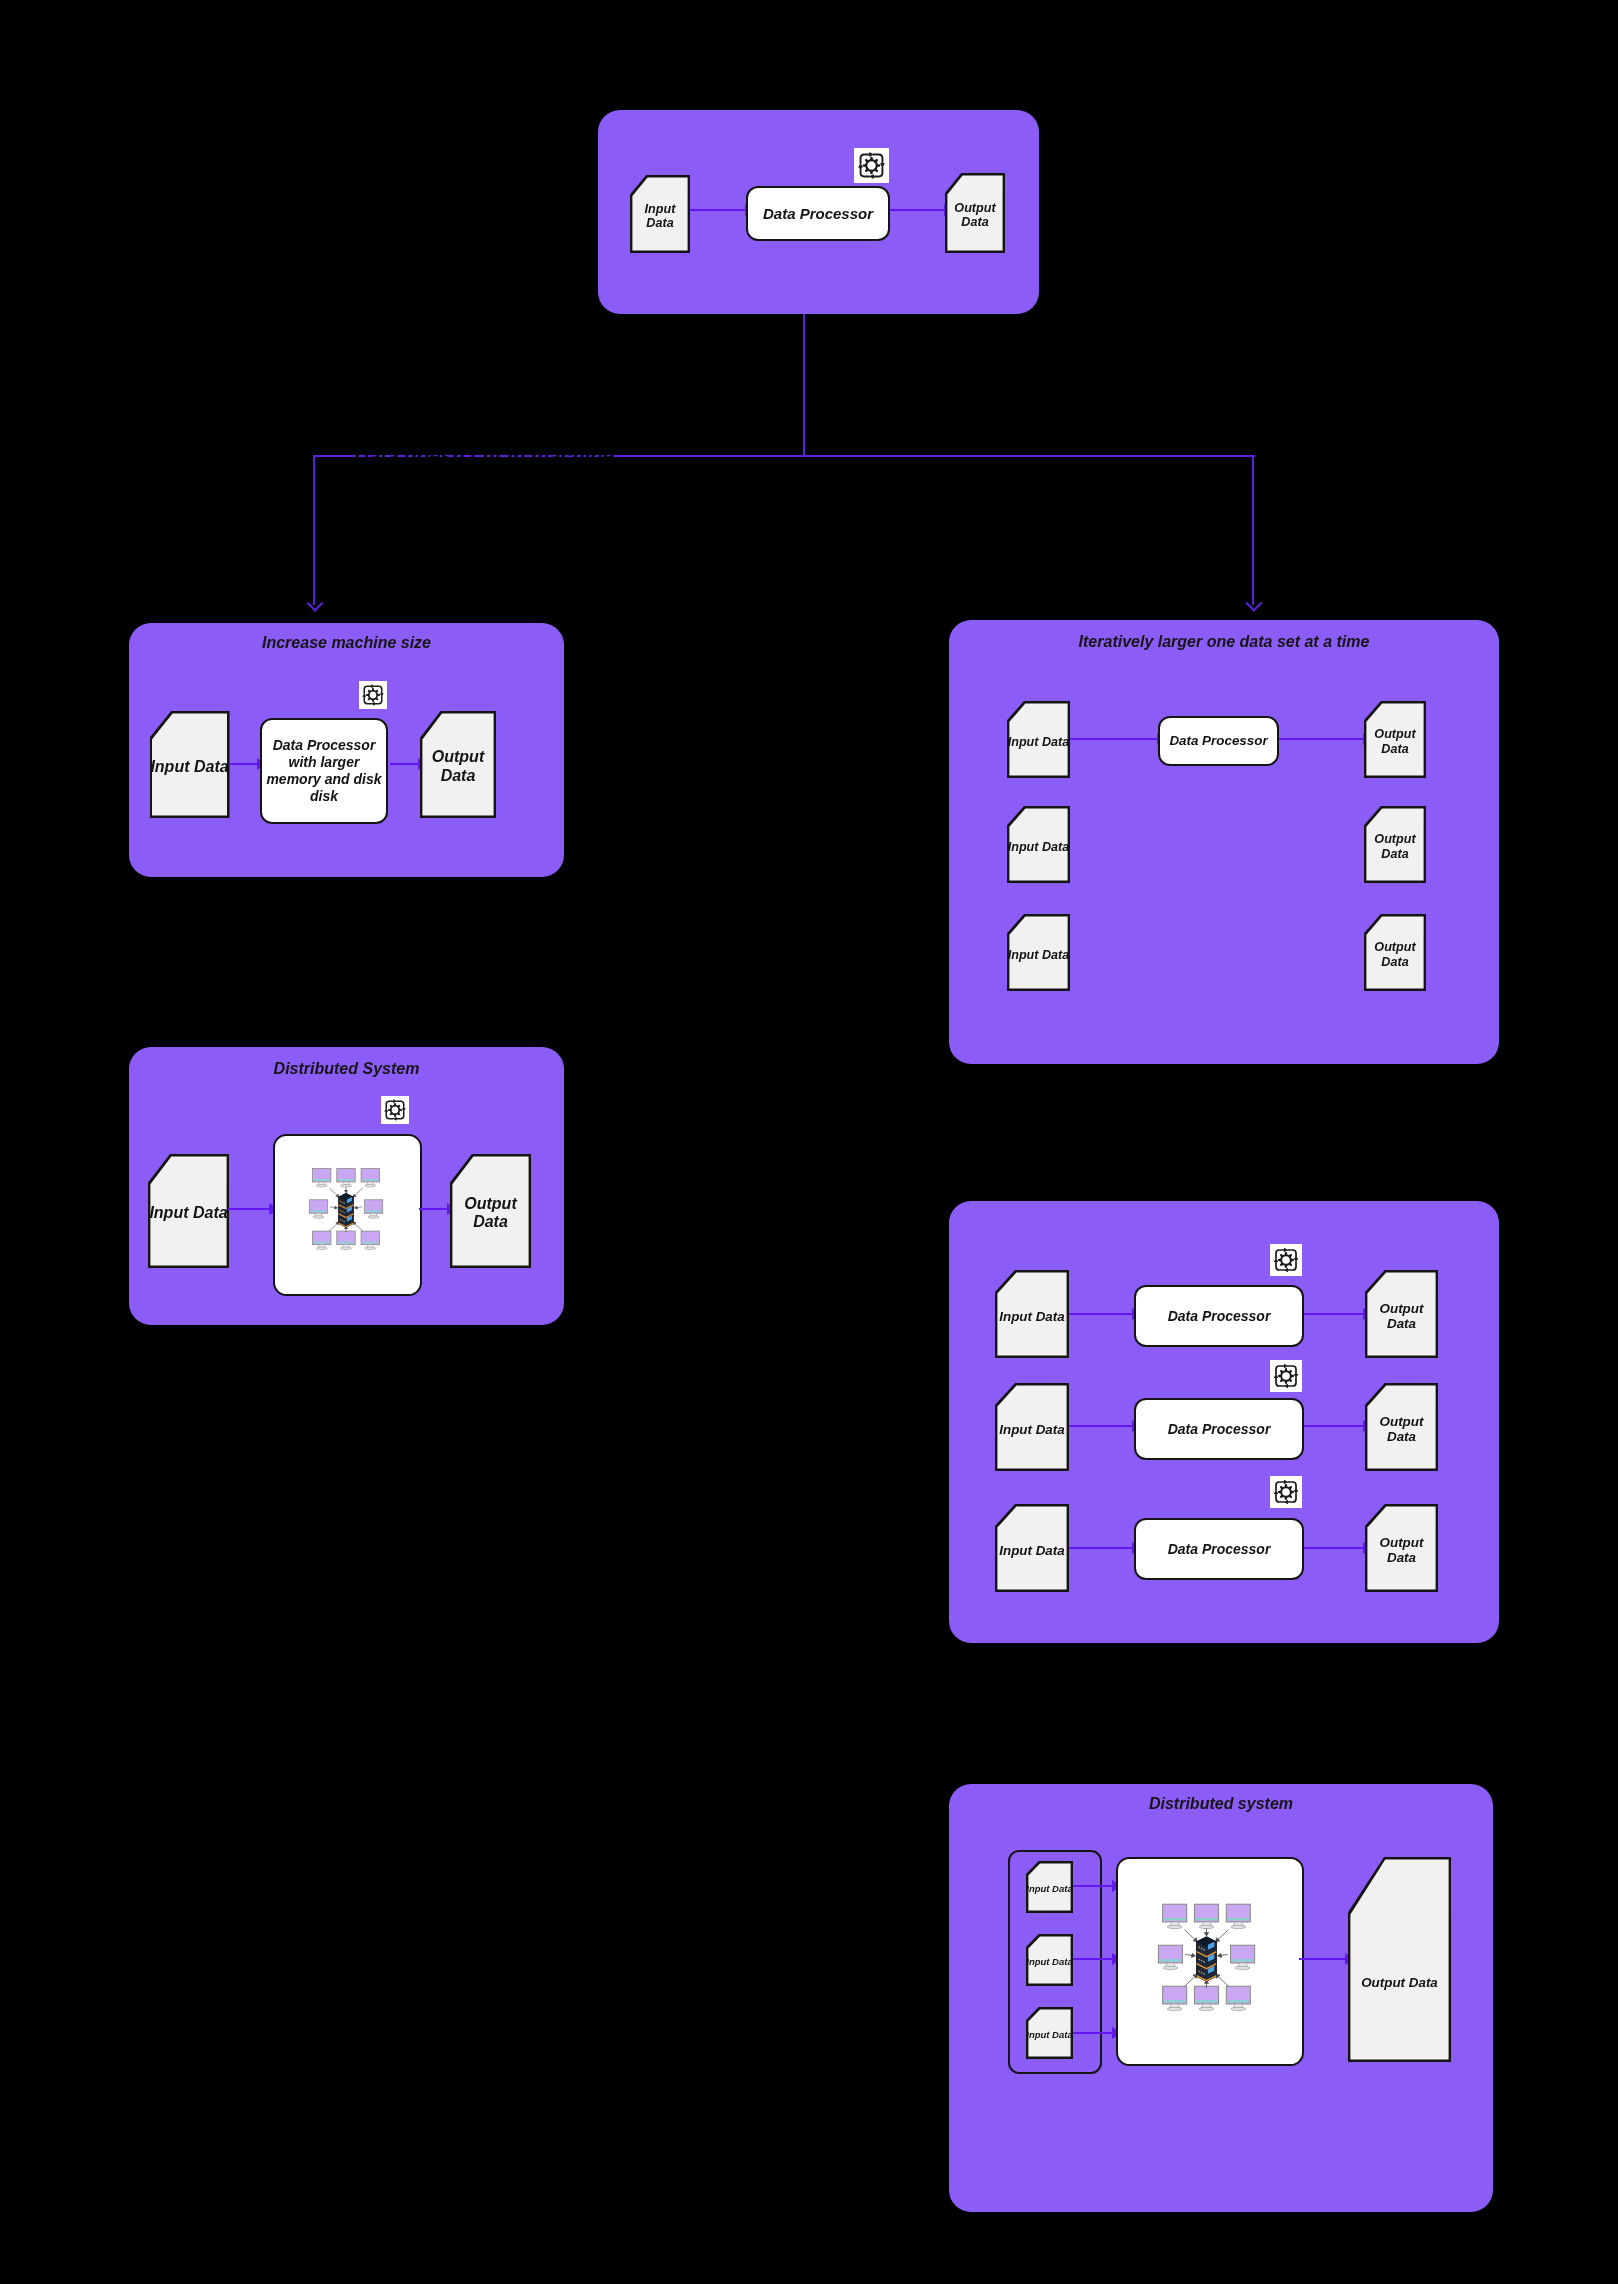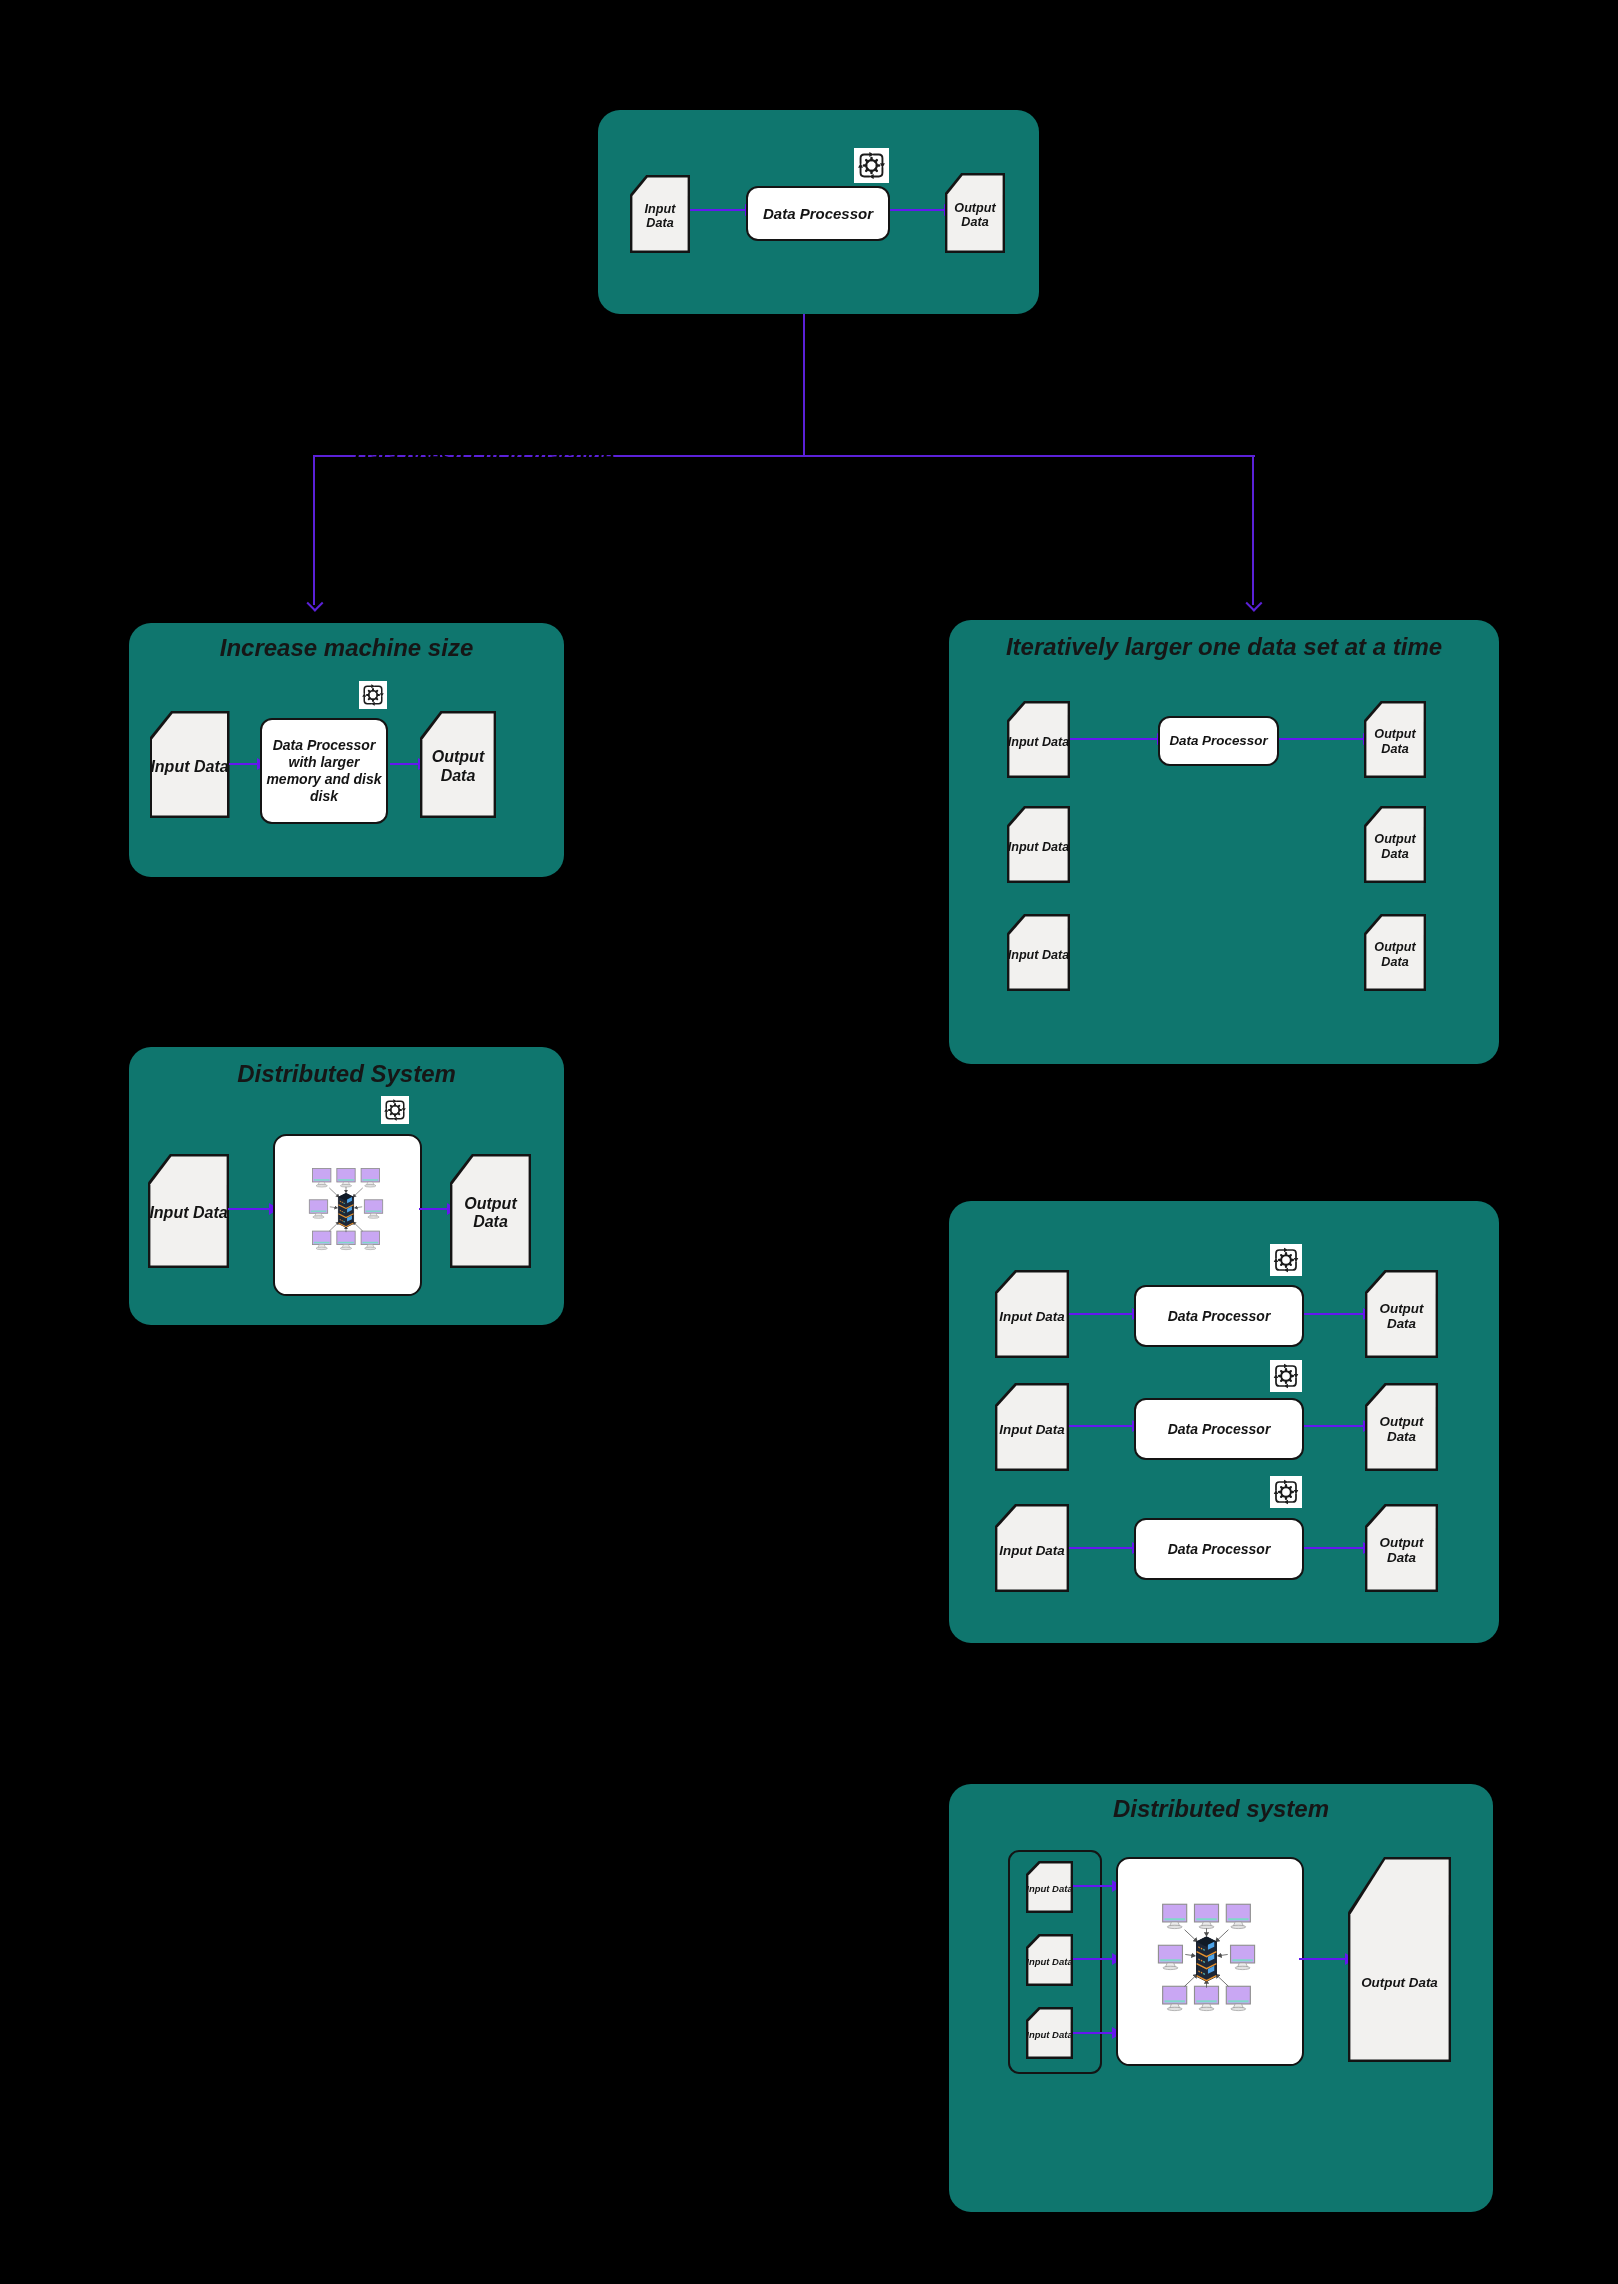--- a/index.html
+++ b/index.html
@@ -1,23 +1,23 @@
 <!DOCTYPE html>
 <html style="font-size:12.6px"><head>
 <meta charset="utf-8">
 <style>
   html,body{margin:0;padding:0;background:#000;}
   #canvas{
     position:relative;width:1619px;height:2284px;background:#000;overflow:hidden;
     font-family:"Liberation Sans", sans-serif;color:#141414;
   }
-  .panel{position:absolute;background:#0f766e;border-radius:22px;}
+  .panel{position:absolute;background:#8b5cf6;border-radius:22px;}
   .ptitle{
     position:absolute;left:0;right:0;text-align:center;
-    font-style:italic;font-weight:bold;font-size:24px;color:#161616;white-space:nowrap;
+    font-style:italic;font-weight:bold;font-size:16px;color:#161616;white-space:nowrap;
   }
   
   .doc{
     position:absolute;background:#141414;
     clip-path:polygon(0 25%, 27% 0, 100% 0, 100% 100%, 0 100%);
     display:flex;align-items:center;justify-content:center;
   }
   .doc .fill{
     position:absolute;inset:2.4px;background:#f2f1ef;
     clip-path:polygon(0 25.5%, 27.5% 0, 100% 0, 100% 100%, 0 100%);

